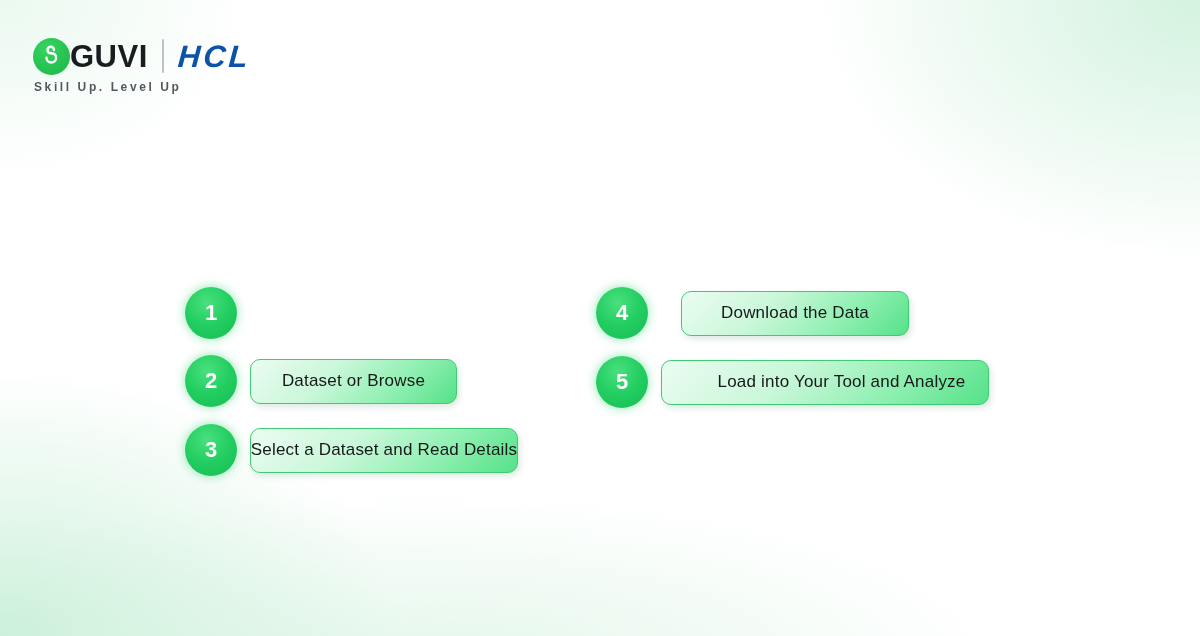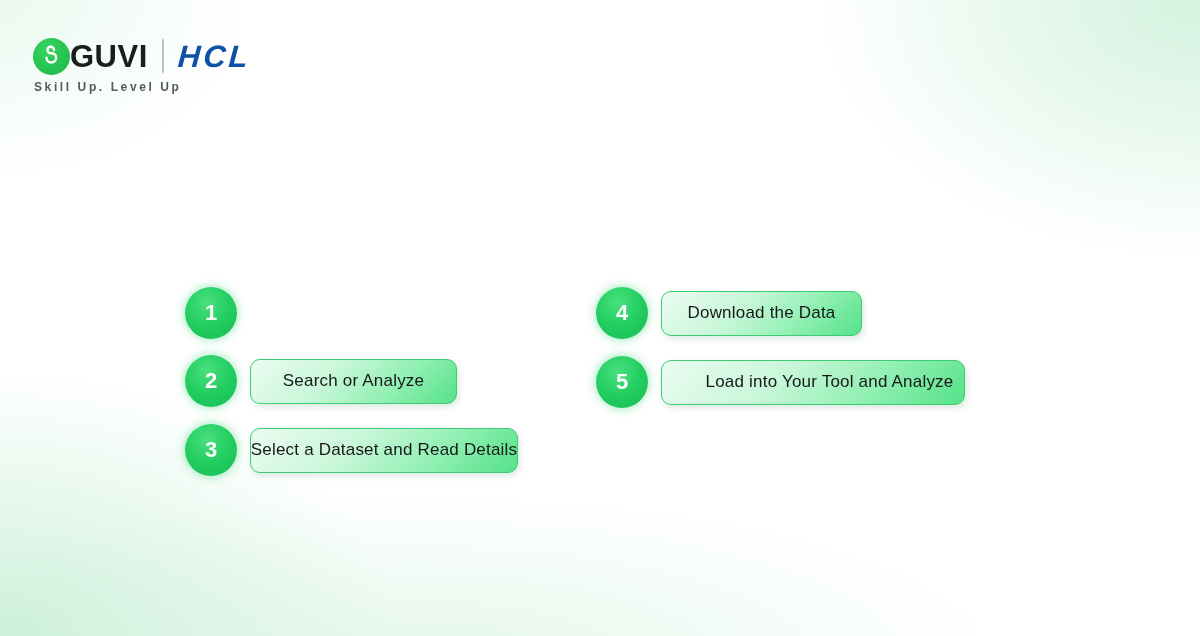--- a/index.html
+++ b/index.html
@@ -99,22 +99,22 @@
     background: linear-gradient(135deg,
       #ebfcf1 0%, #c9f7d9 38%, #93f0b4 68%, #55e289 100%);
     box-shadow: 2px 3px 6px rgba(40, 120, 70, 0.16);
     display: flex; align-items: center; justify-content: center;
     font-size: 17px; color: #17181a; letter-spacing: 0.2px;
     white-space: nowrap;
   }
   .pw-1 { width: 230px; }
   .pw-2 { width: 207px; }
   .pw-3 { width: 268px; }
-  .pw-4 { width: 201px; }
-  .pw-5 { width: 304px; padding-left: 33px; }
+  .pw-4 { width: 228px; margin-left: 20px; }
+  .pw-5 { width: 328px; padding-left: 33px; }
 </style>
 </head>
 <body>
 
 <div class="canvas">
 
   <header class="logo-row">
     <div class="guvi-lockup">
       <span class="guvi-mark">
         <svg viewBox="0 0 24 24" width="23" height="23" aria-hidden="true">
@@ -128,21 +128,21 @@
     <div class="tagline">Skill Up. Level Up</div>
   </header>
 
 
   <div class="step-row" id="r1">
     <div class="step-circle">1</div>
   </div>
 
   <div class="step-row" id="r2">
     <div class="step-circle">2</div>
-    <div class="pill pw-2">Search or Analyze</div>
+    <div class="pill pw-2">Dataset or Browse</div>
   </div>
 
   <div class="step-row" id="r3">
     <div class="step-circle">3</div>
     <div class="pill pw-3">Select a Dataset and Read Details</div>
   </div>
 
   <div class="step-row" id="r4">
     <div class="step-circle">4</div>
     <div class="pill pw-4">Download the Data</div>

